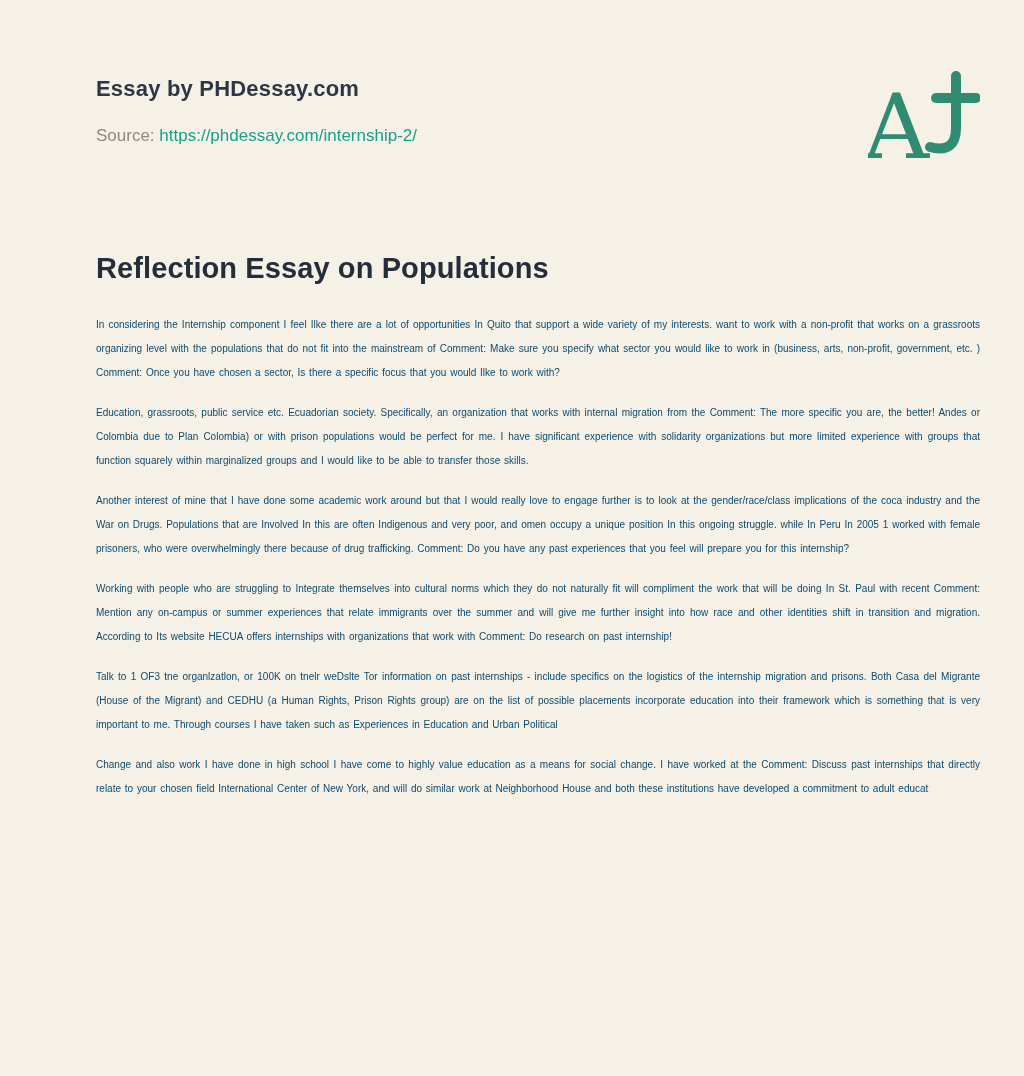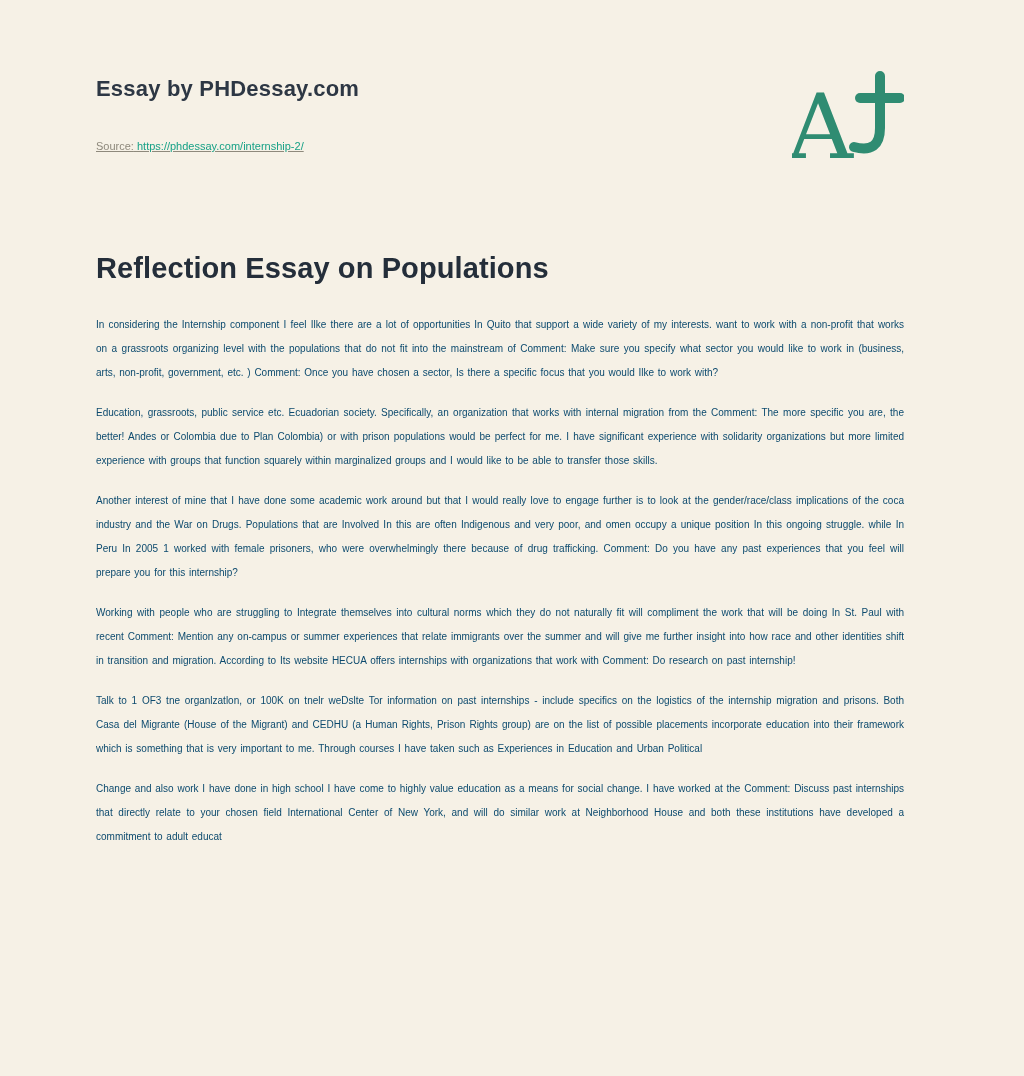--- a/index.html
+++ b/index.html
@@ -8,39 +8,38 @@
     width: 1024px;
     height: 1076px;
     background: #f6f1e6;
     font-family: "Liberation Sans", sans-serif;
     overflow: hidden;
     position: relative;
   }
   .page {
     width: 1024px;
     height: 827px;
-    padding: 76px 120px 0 96px;
+    padding: 76px 44px 0 96px;
   }
   .header-row {
     display: flex;
     justify-content: space-between;
     align-items: flex-start;
   }
   .header-left { flex: 1; }
   .brand-title {
     font-size: 22px;
     font-weight: 700;
     color: #2d3744;
     letter-spacing: 0.2px;
   }
   .source-line {
-    margin-top: 38px;
-    font-size: 11px;
+    margin-top: 24px;
+    font-size: 17px;
     color: #8e897c;
-    text-decoration: underline;
   }
   .source-link {
     color: #17a186;
     text-decoration: none;
     cursor: pointer;
   }
   .logo {
     width: 112px;
     height: 96px;
     margin-top: -6px;

